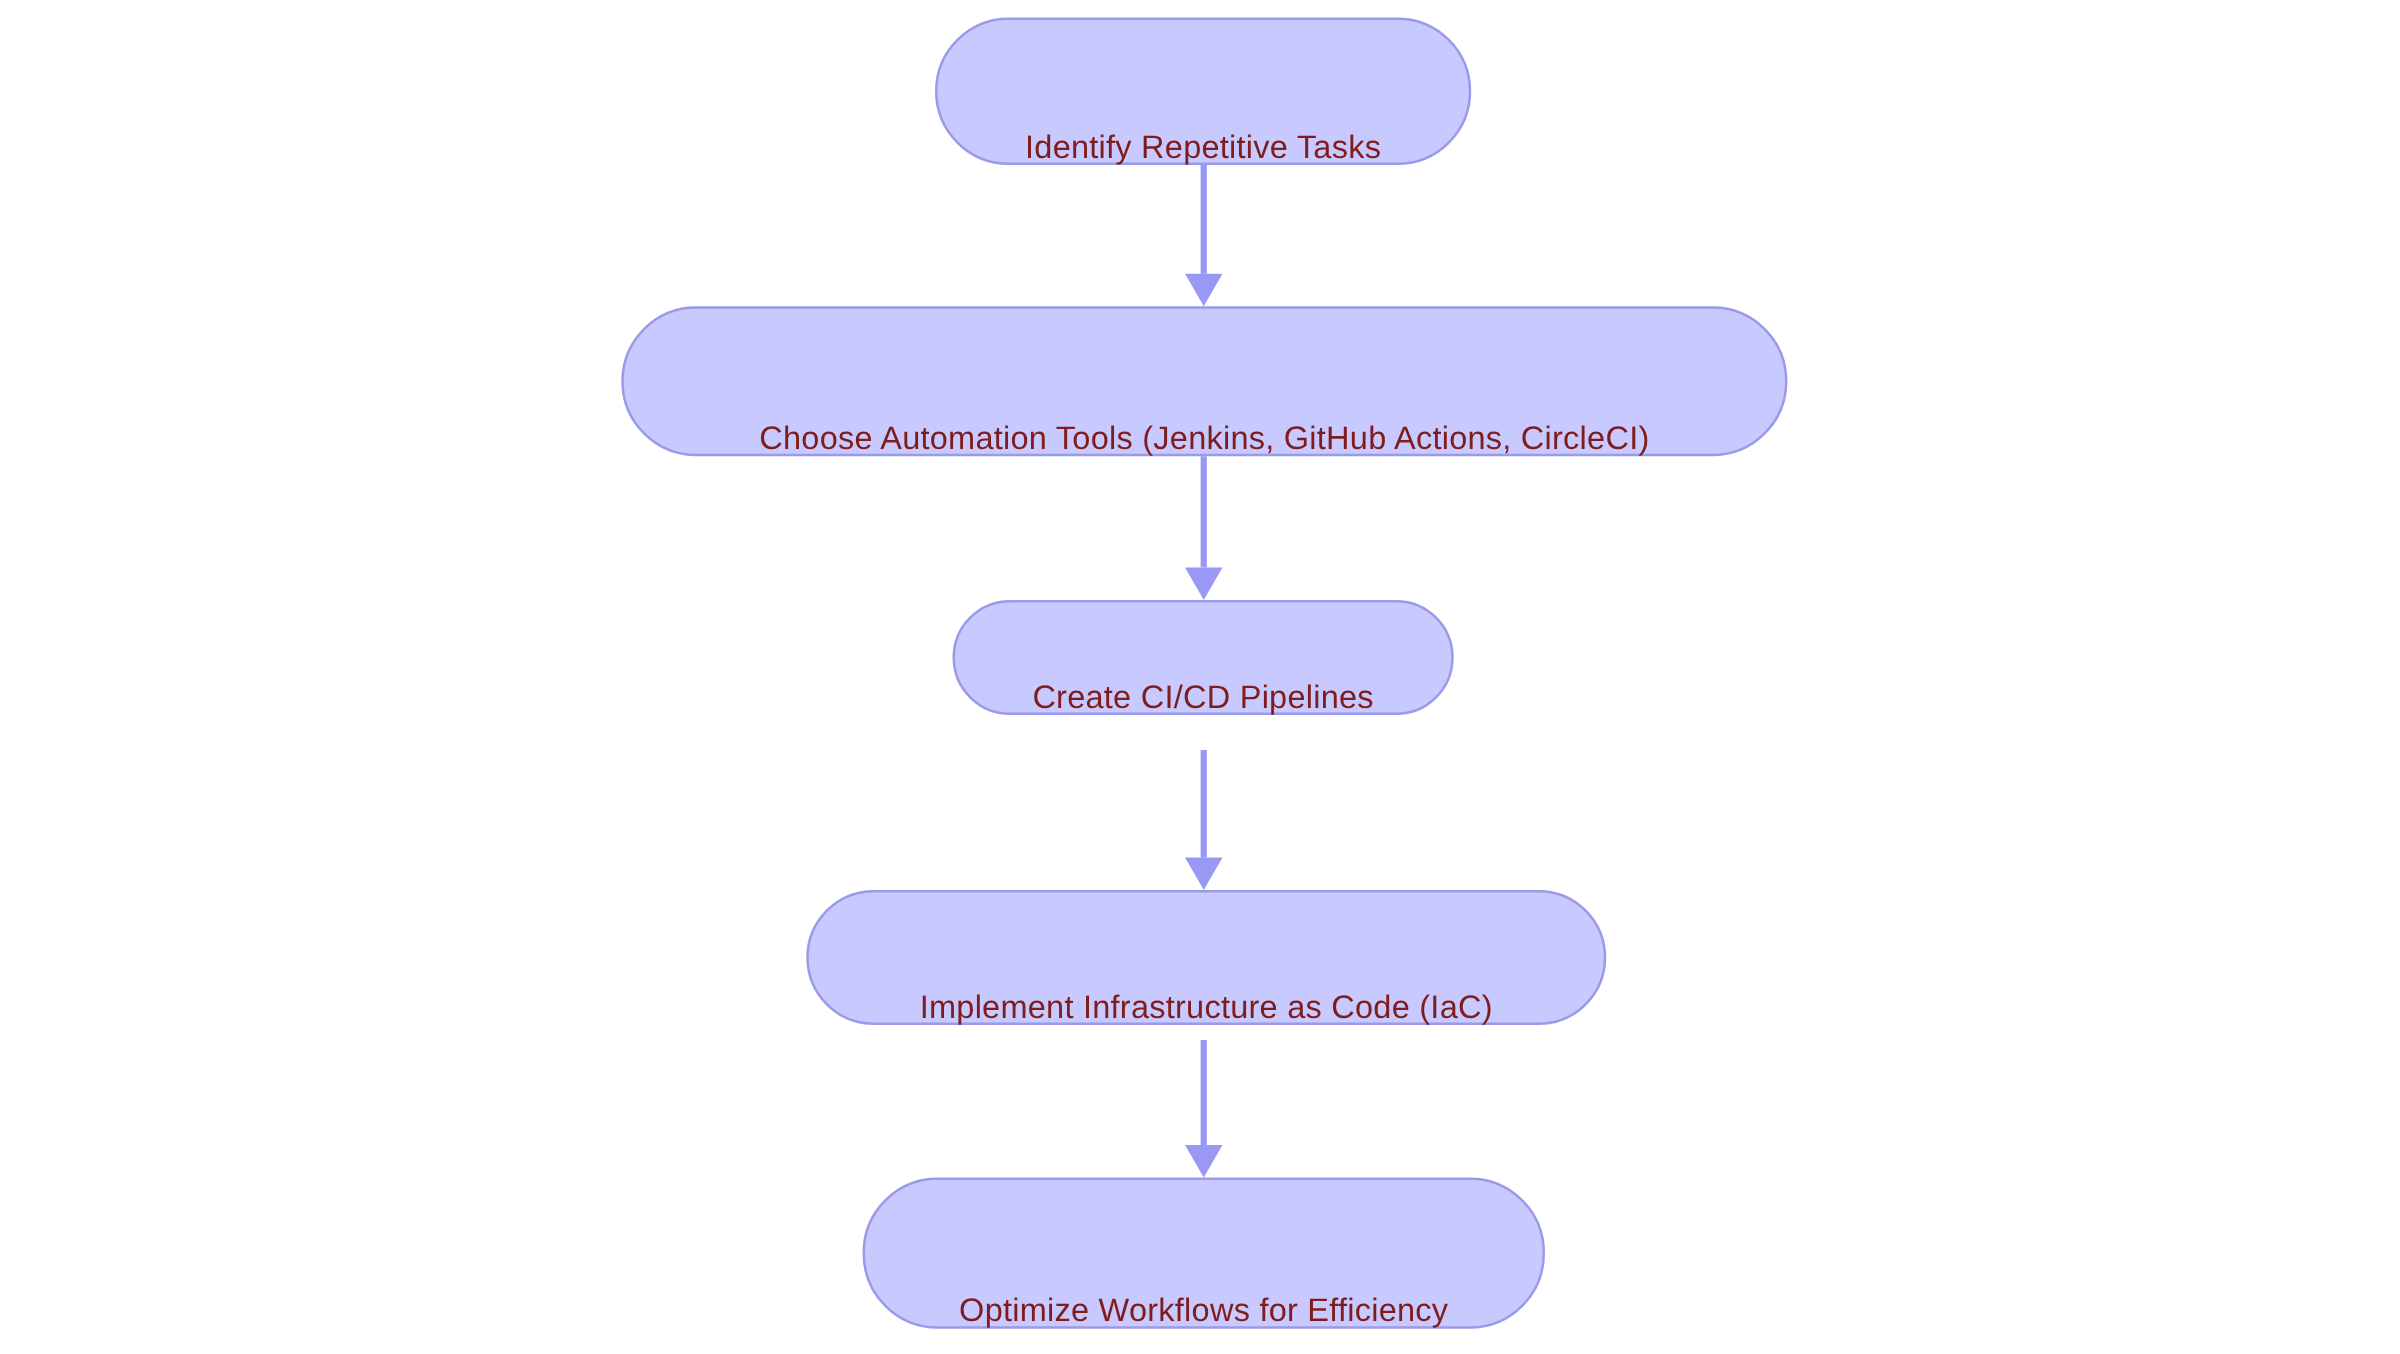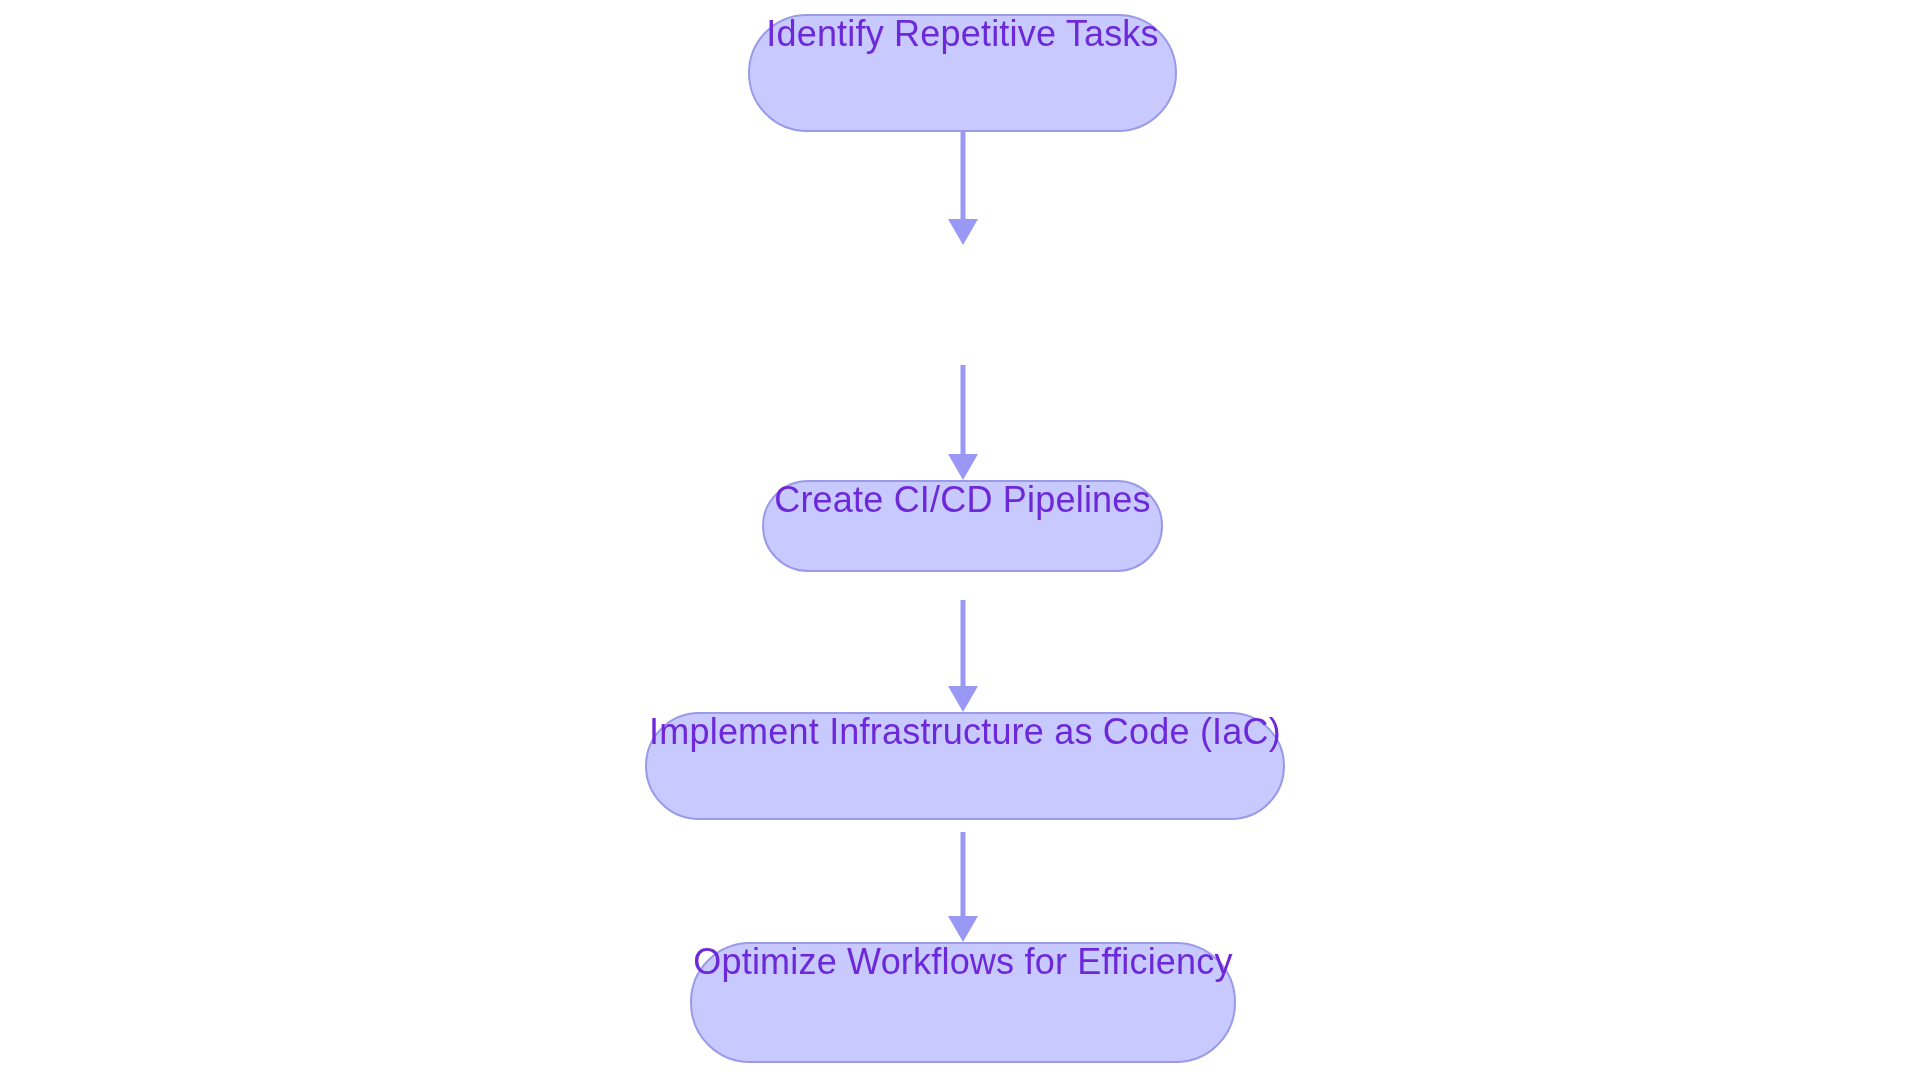--- a/index.html
+++ b/index.html
@@ -20,24 +20,24 @@
     height: 1083px;
     background: #ffffff;
   }
   .flow-node {
     position: absolute;
     box-sizing: border-box;
     background: #c8caff;
     border: 2px solid #9a9ae8;
     border-radius: 60px;
     display: flex;
-    align-items: flex-start;
+    align-items: flex-end;
     justify-content: center;
-    color: #6d28d9;
-    font-size: 36px;
+    color: #7f1d1d;
+    font-size: 26px;
     font-weight: 400;
     letter-spacing: 0.2px;
     white-space: nowrap;
     line-height: 1;
     user-select: none;
   }
   .node-label {
     display: block;
     text-align: center;
   }
@@ -72,20 +72,23 @@
 
   <div class="flow-node" style="left:748px; top:14px; width:429px; height:118px;">
     <span class="node-label">Identify Repetitive Tasks</span>
   </div>
 
   <div class="flow-arrow" style="left:948px; top:132px; width:30px; height:113px;">
     <div class="arrow-shaft" style="height:87px;"></div>
     <div class="arrow-head"></div>
   </div>
 
+  <div class="flow-node" style="left:497px; top:245px; width:933px; height:120px;">
+    <span class="node-label">Choose Automation Tools (Jenkins, GitHub Actions, CircleCI)</span>
+  </div>
 
   <div class="flow-arrow" style="left:948px; top:365px; width:30px; height:115px;">
     <div class="arrow-shaft" style="height:89px;"></div>
     <div class="arrow-head"></div>
   </div>
 
   <div class="flow-node" style="left:762px; top:480px; width:401px; height:92px;">
     <span class="node-label">Create CI/CD Pipelines</span>
   </div>
 

